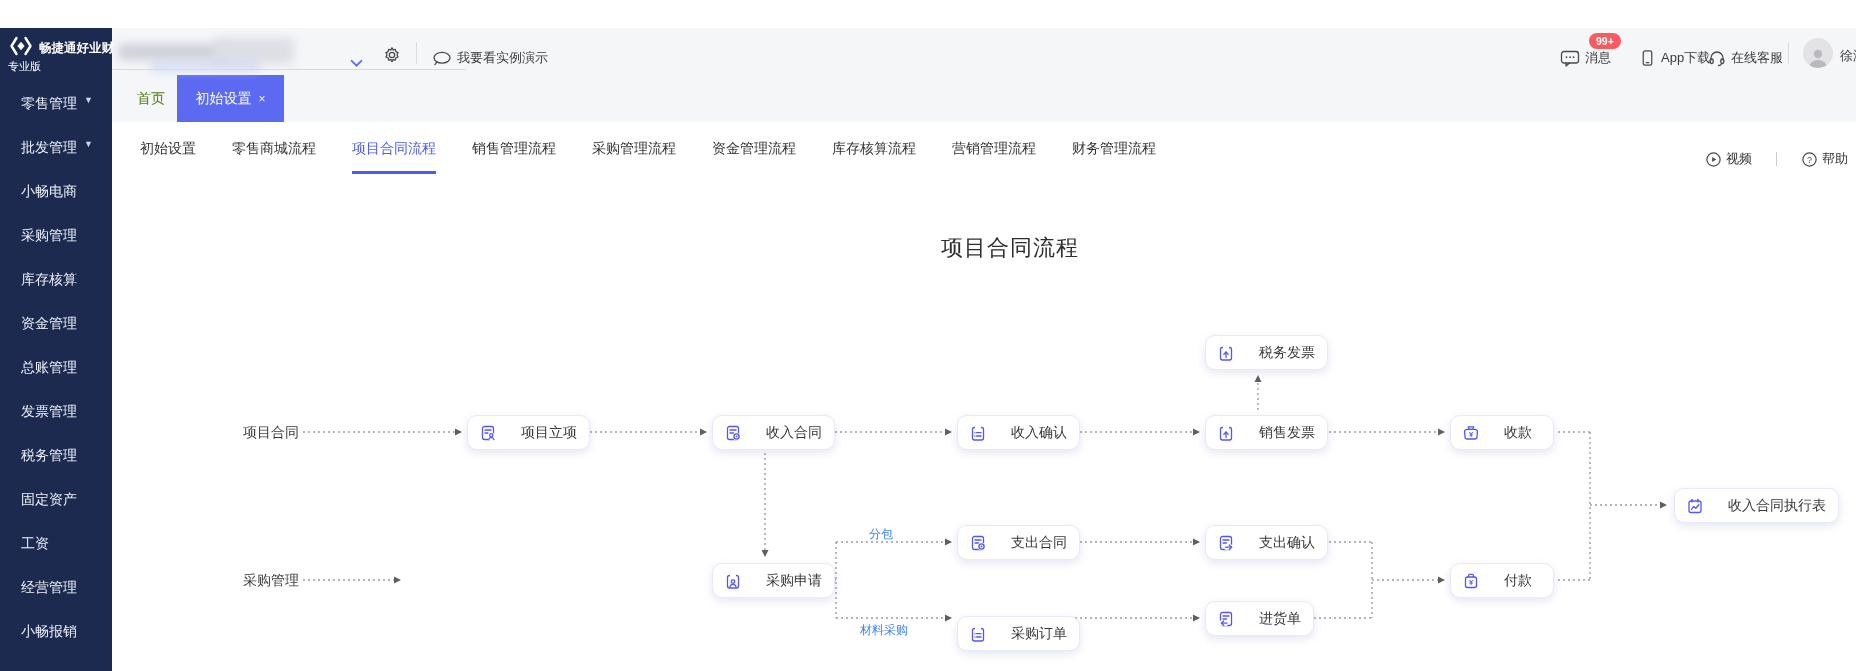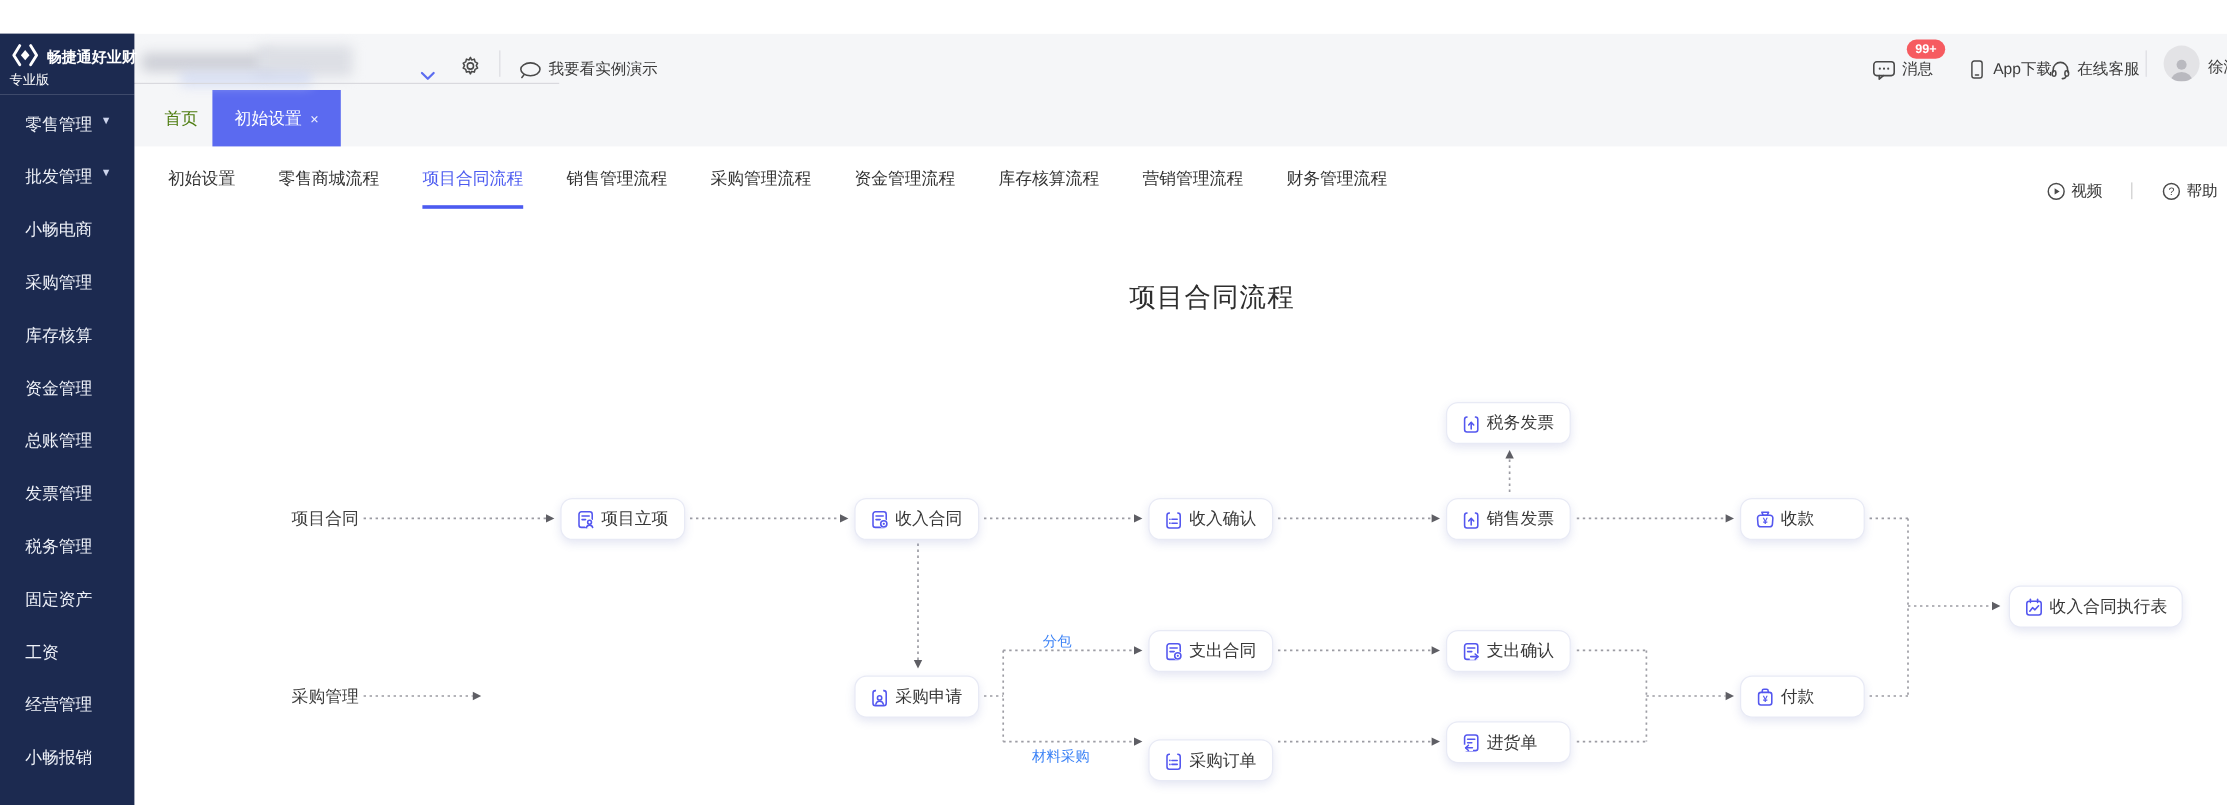--- a/index.html
+++ b/index.html
@@ -48,21 +48,21 @@
 
   .flow-title{position:absolute;left:941px;top:233px;font-size:22px;color:#2e2e2e;letter-spacing:1px;z-index:2;font-weight:500}
 
   .edges{position:absolute;left:0;top:0;z-index:1;pointer-events:none}
   .dash{stroke:#9c9ca3;stroke-width:1.4;fill:none;stroke-dasharray:2 3}
   .ah{fill:#5e5e64;stroke:none}
 
   .rowlabel{position:absolute;font-size:14px;color:#3c3c3c;z-index:2;white-space:nowrap}
   .branchlabel{position:absolute;font-size:12px;color:#3b82f6;z-index:2;white-space:nowrap}
 
-  .node{position:absolute;height:35px;min-width:104px;box-sizing:border-box;display:flex;align-items:center;gap:4px;
+  .node{position:absolute;height:35px;min-width:104px;box-sizing:border-box;display:flex;align-items:center;gap:24px;
         padding:0 12px 0 11px;background:#fff;border:1px solid #e8eaf5;border-radius:10px;
         box-shadow:0 3px 8px rgba(90,99,180,.16);font-size:14px;color:#383838;z-index:2;cursor:pointer;white-space:nowrap}
   .ni{width:18px;height:18px;stroke:#5457ef;fill:none;stroke-width:1.3;stroke-linecap:round;stroke-linejoin:round;flex:none}
   .ni text{fill:#5457ef;stroke:none;font-weight:bold}
   .ni .fill{fill:#5457ef;stroke:none}
   .ni .wash{fill:#fff;stroke:none}
   .hic{stroke:#4a4a4a;fill:none;stroke-width:1.3;stroke-linecap:round;stroke-linejoin:round}
   .hic .hfill{fill:#4a4a4a;stroke:none}
 </style>
 </head>

